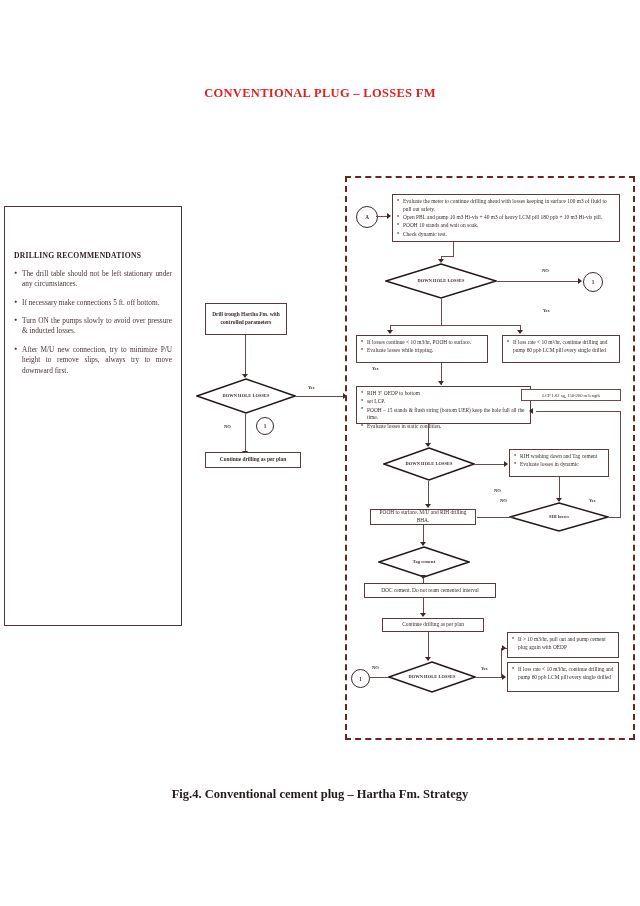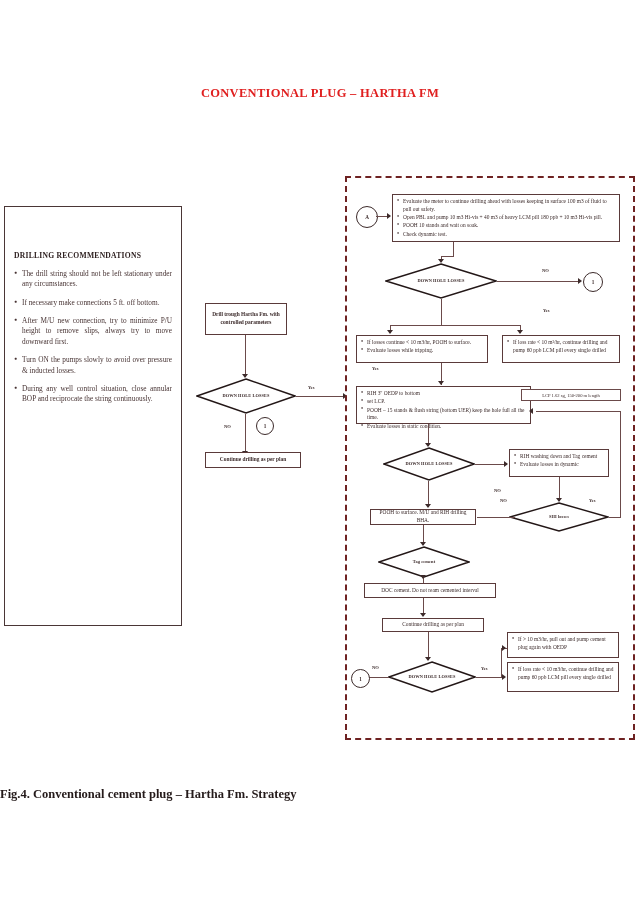--- a/index.html
+++ b/index.html
@@ -32,21 +32,21 @@
     letter-spacing: 0.3px;
     color: #e02020;
   }
 
   
   #fig-caption {
     position: absolute;
     top: 787px;
     left: 0;
     width: 640px;
-    text-align: left;
+    text-align: center;
     font-weight: bold;
     font-size: 12.5px;
     color: #241a1a;
   }
 
   
   #recommendations-panel {
     position: absolute;
     left: 4px;
     top: 206px;
@@ -220,30 +220,29 @@
     color: #3b2a2a;
     text-align: center;
     padding: 1px 2px;
   }
 </style>
 </head>
 <body>
 
 <div class="page">
 
-  <div id="doc-title">CONVENTIONAL PLUG – HARTHA FM</div>
+  <div id="doc-title">CONVENTIONAL PLUG – LOSSES FM</div>
 
   <div id="recommendations-panel">
     <h2>DRILLING RECOMMENDATIONS</h2>
     <ul>
-      <li>The drill string should not be left stationary under any circumstances.</li>
+      <li>The drill table should not be left stationary under any circumstances.</li>
       <li>If necessary make connections 5 ft. off bottom.</li>
+      <li>Turn ON the pumps slowly to avoid over pressure &amp; inducted losses.</li>
       <li>After M/U new connection, try to minimize P/U height to remove slips, always try to move downward first.</li>
-      <li>Turn ON the pumps slowly to avoid over pressure &amp; inducted losses.</li>
-      <li>During any well control situation, close annular BOP and reciprocate the string continuously.</li>
     </ul>
   </div>
 
   <div class="node bold" style="left:205px; top:303px; width:82px; height:32px;">Drill trough Hartha Fm. with controlled parameters</div>
 
   <div class="ln v" style="left:245px; top:335px; height:42px;"></div>
   <div class="arrow down" style="left:242px; top:374px;"></div>
 
   <div class="decision" style="left:196px; top:378px; width:100px; height:36px;">
     <svg class="dia" viewBox="0 0 100 36" preserveAspectRatio="none">

